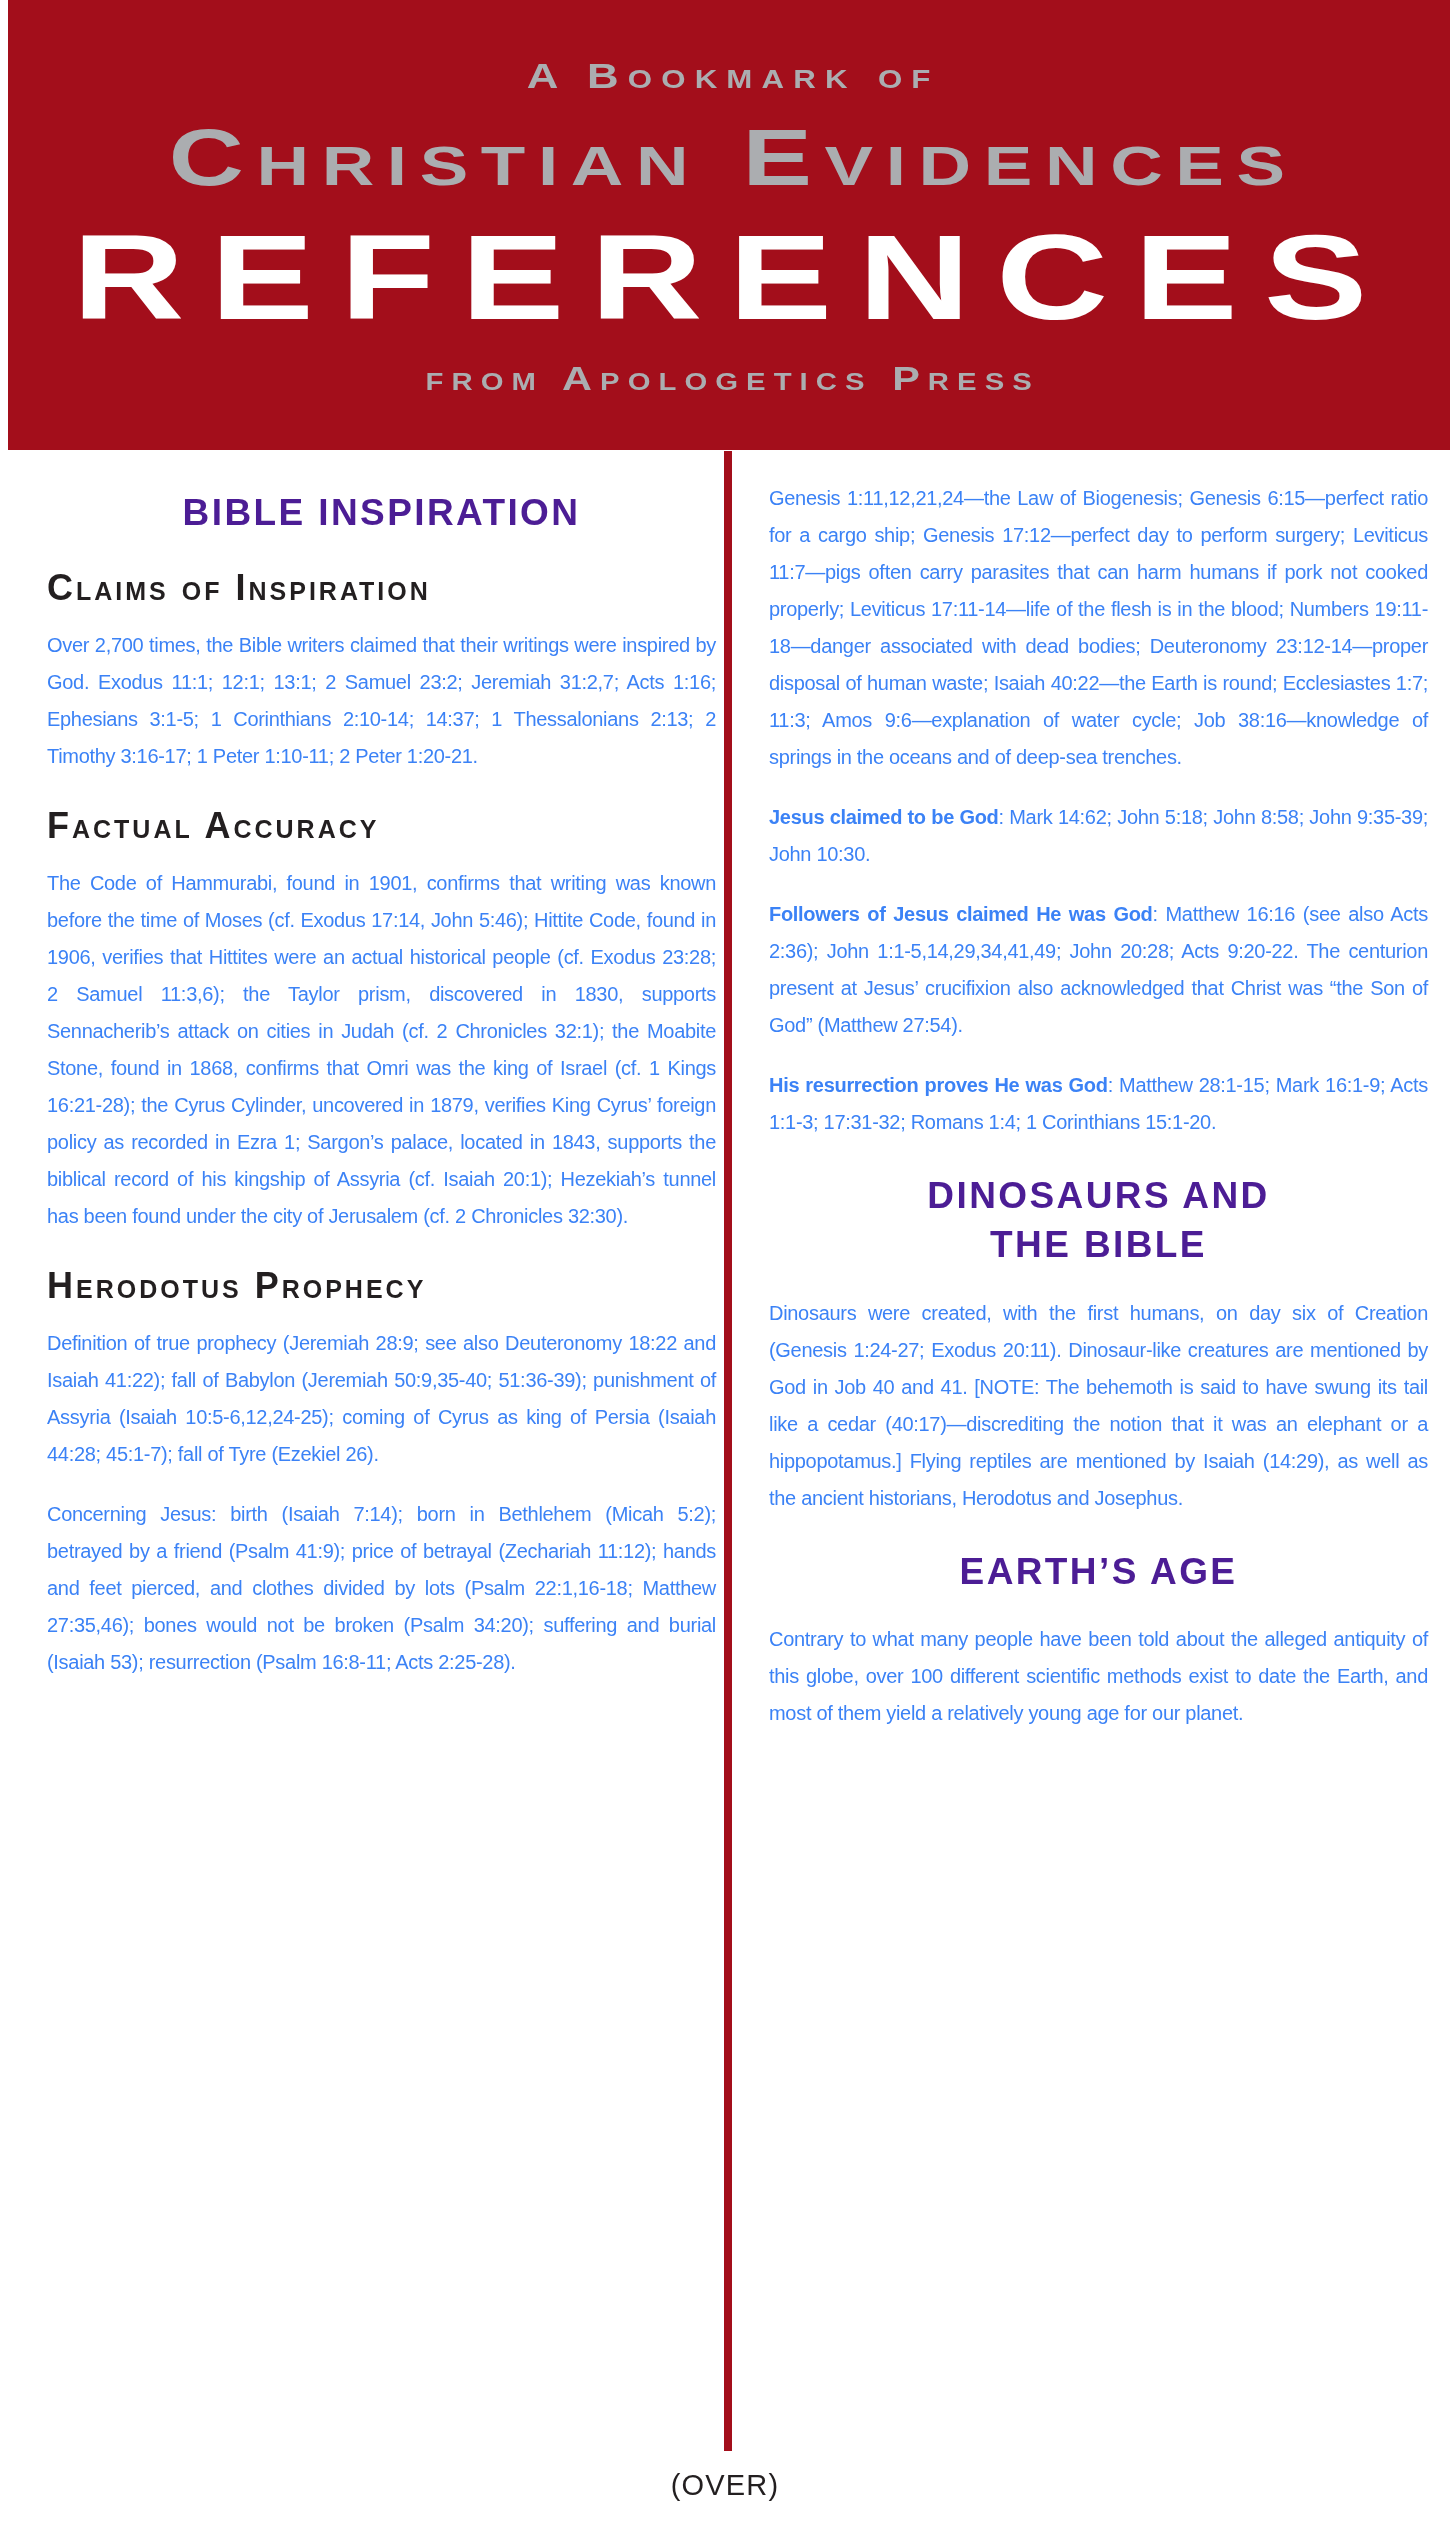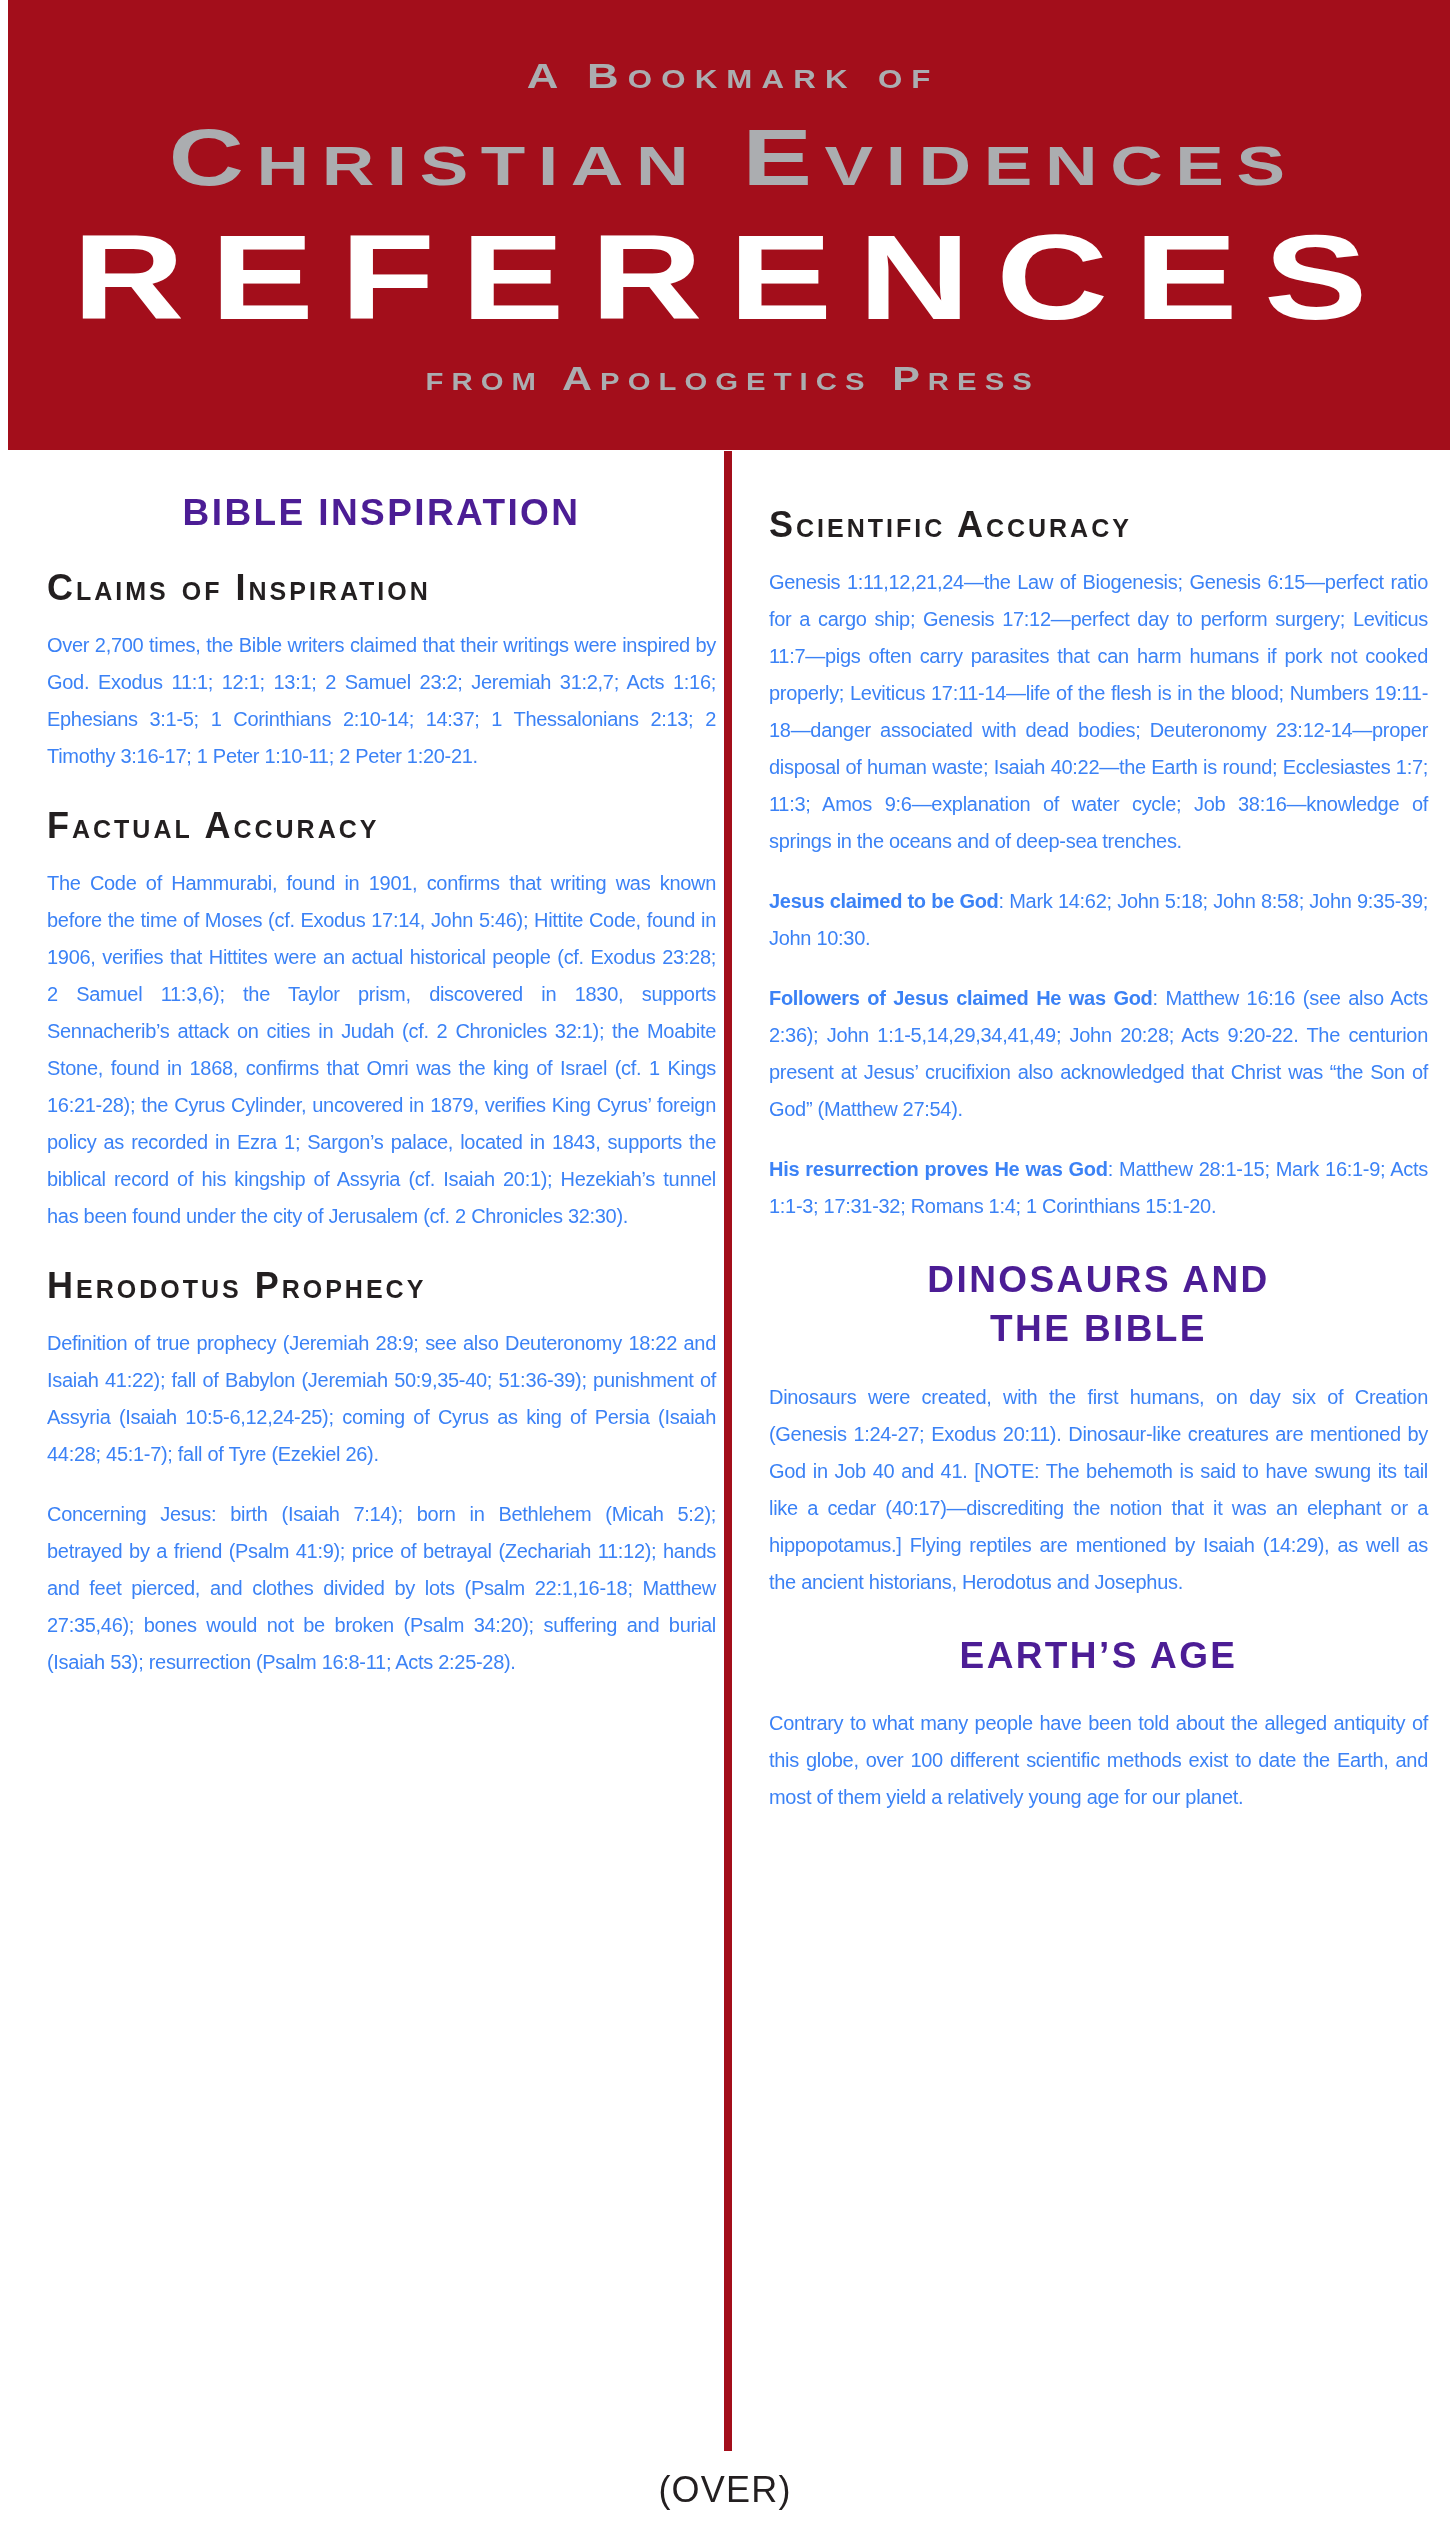--- a/index.html
+++ b/index.html
@@ -118,21 +118,21 @@
   }
   .par b { font-weight: bold; }
 
   
   .over {
     position: absolute;
     top: 2469px;
     left: 0;
     width: 1450px;
     text-align: center;
-    font-size: 36px;
+    font-size: 29px;
     letter-spacing: 1.2px;
     color: #231F20;
   }
 </style>
 </head>
 <body>
 
 <div class="page">
 
   <header class="masthead">
@@ -152,21 +152,20 @@
 
     <h2 class="subhead">Factual Accuracy</h2>
     <p class="par">The Code of Hammurabi, found in 1901, confirms that writing was known before the time of Moses (cf. Exodus 17:14, John 5:46); Hittite Code, found in 1906, verifies that Hittites were an actual historical people (cf. Exodus 23:28; 2 Samuel 11:3,6); the Taylor prism, discovered in 1830, supports Sennacherib’s attack on cities in Judah (cf. 2 Chronicles 32:1); the Moabite Stone, found in 1868, confirms that Omri was the king of Israel (cf. 1 Kings 16:21-28); the Cyrus Cylinder, uncovered in 1879, verifies King Cyrus’ foreign policy as recorded in Ezra 1; Sargon’s palace, located in 1843, supports the biblical record of his kingship of Assyria (cf. Isaiah 20:1); Hezekiah’s tunnel has been found under the city of Jerusalem (cf. 2 Chronicles 32:30).</p>
 
     <h2 class="subhead">Herodotus Prophecy</h2>
     <p class="par">Definition of true prophecy (Jeremiah 28:9; see also Deuteronomy 18:22 and Isaiah 41:22); fall of Babylon (Jeremiah 50:9,35-40; 51:36-39); punishment of Assyria (Isaiah 10:5-6,12,24-25); coming of Cyrus as king of Persia (Isaiah 44:28; 45:1-7); fall of Tyre (Ezekiel 26).</p>
     <p class="par">Concerning Jesus: birth (Isaiah 7:14); born in Bethlehem (Micah 5:2); betrayed by a friend (Psalm 41:9); price of betrayal (Zechariah 11:12); hands and feet pierced, and clothes divided by lots (Psalm 22:1,16-18; Matthew 27:35,46); bones would not be broken (Psalm 34:20); suffering and burial (Isaiah 53); resurrection (Psalm 16:8-11; Acts 2:25-28).</p>
   </section>
 
   <section class="col col-right">
-    <h2 class="subhead first">Scientific Accuracy</h2>
     <p class="par">Genesis 1:11,12,21,24—the Law of Biogenesis; Genesis 6:15—perfect ratio for a cargo ship; Genesis 17:12—perfect day to perform surgery; Leviticus 11:7—pigs often carry parasites that can harm humans if pork not cooked properly; Leviticus 17:11-14—life of the flesh is in the blood; Numbers 19:11-18—danger associated with dead bodies; Deuteronomy 23:12-14—proper disposal of human waste; Isaiah 40:22—the Earth is round; Ecclesiastes 1:7; 11:3; Amos 9:6—explanation of water cycle; Job 38:16—knowledge of springs in the oceans and of deep-sea trenches.</p>
 
     <p class="par"><b>Jesus claimed to be God</b><span>: Mark 14:62; John 5:18; John 8:58; John 9:35-39; John 10:30.</span></p>
     <p class="par"><b>Followers of Jesus claimed He was God</b><span>: Matthew 16:16 (see also Acts 2:36); John 1:1-5,14,29,34,41,49; John 20:28; Acts 9:20-22. The centurion present at Jesus’ crucifixion also acknowledged that Christ was “the Son of God” (Matthew 27:54).</span></p>
     <p class="par"><b>His resurrection proves He was God</b><span>: Matthew 28:1-15; Mark 16:1-9; Acts 1:1-3; 17:31-32; Romans 1:4; 1 Corinthians 15:1-20.</span></p>
 
     <h1 class="red-heading">
       <span>DINOSAURS AND</span><br>
       <span>THE BIBLE</span>
     </h1>

